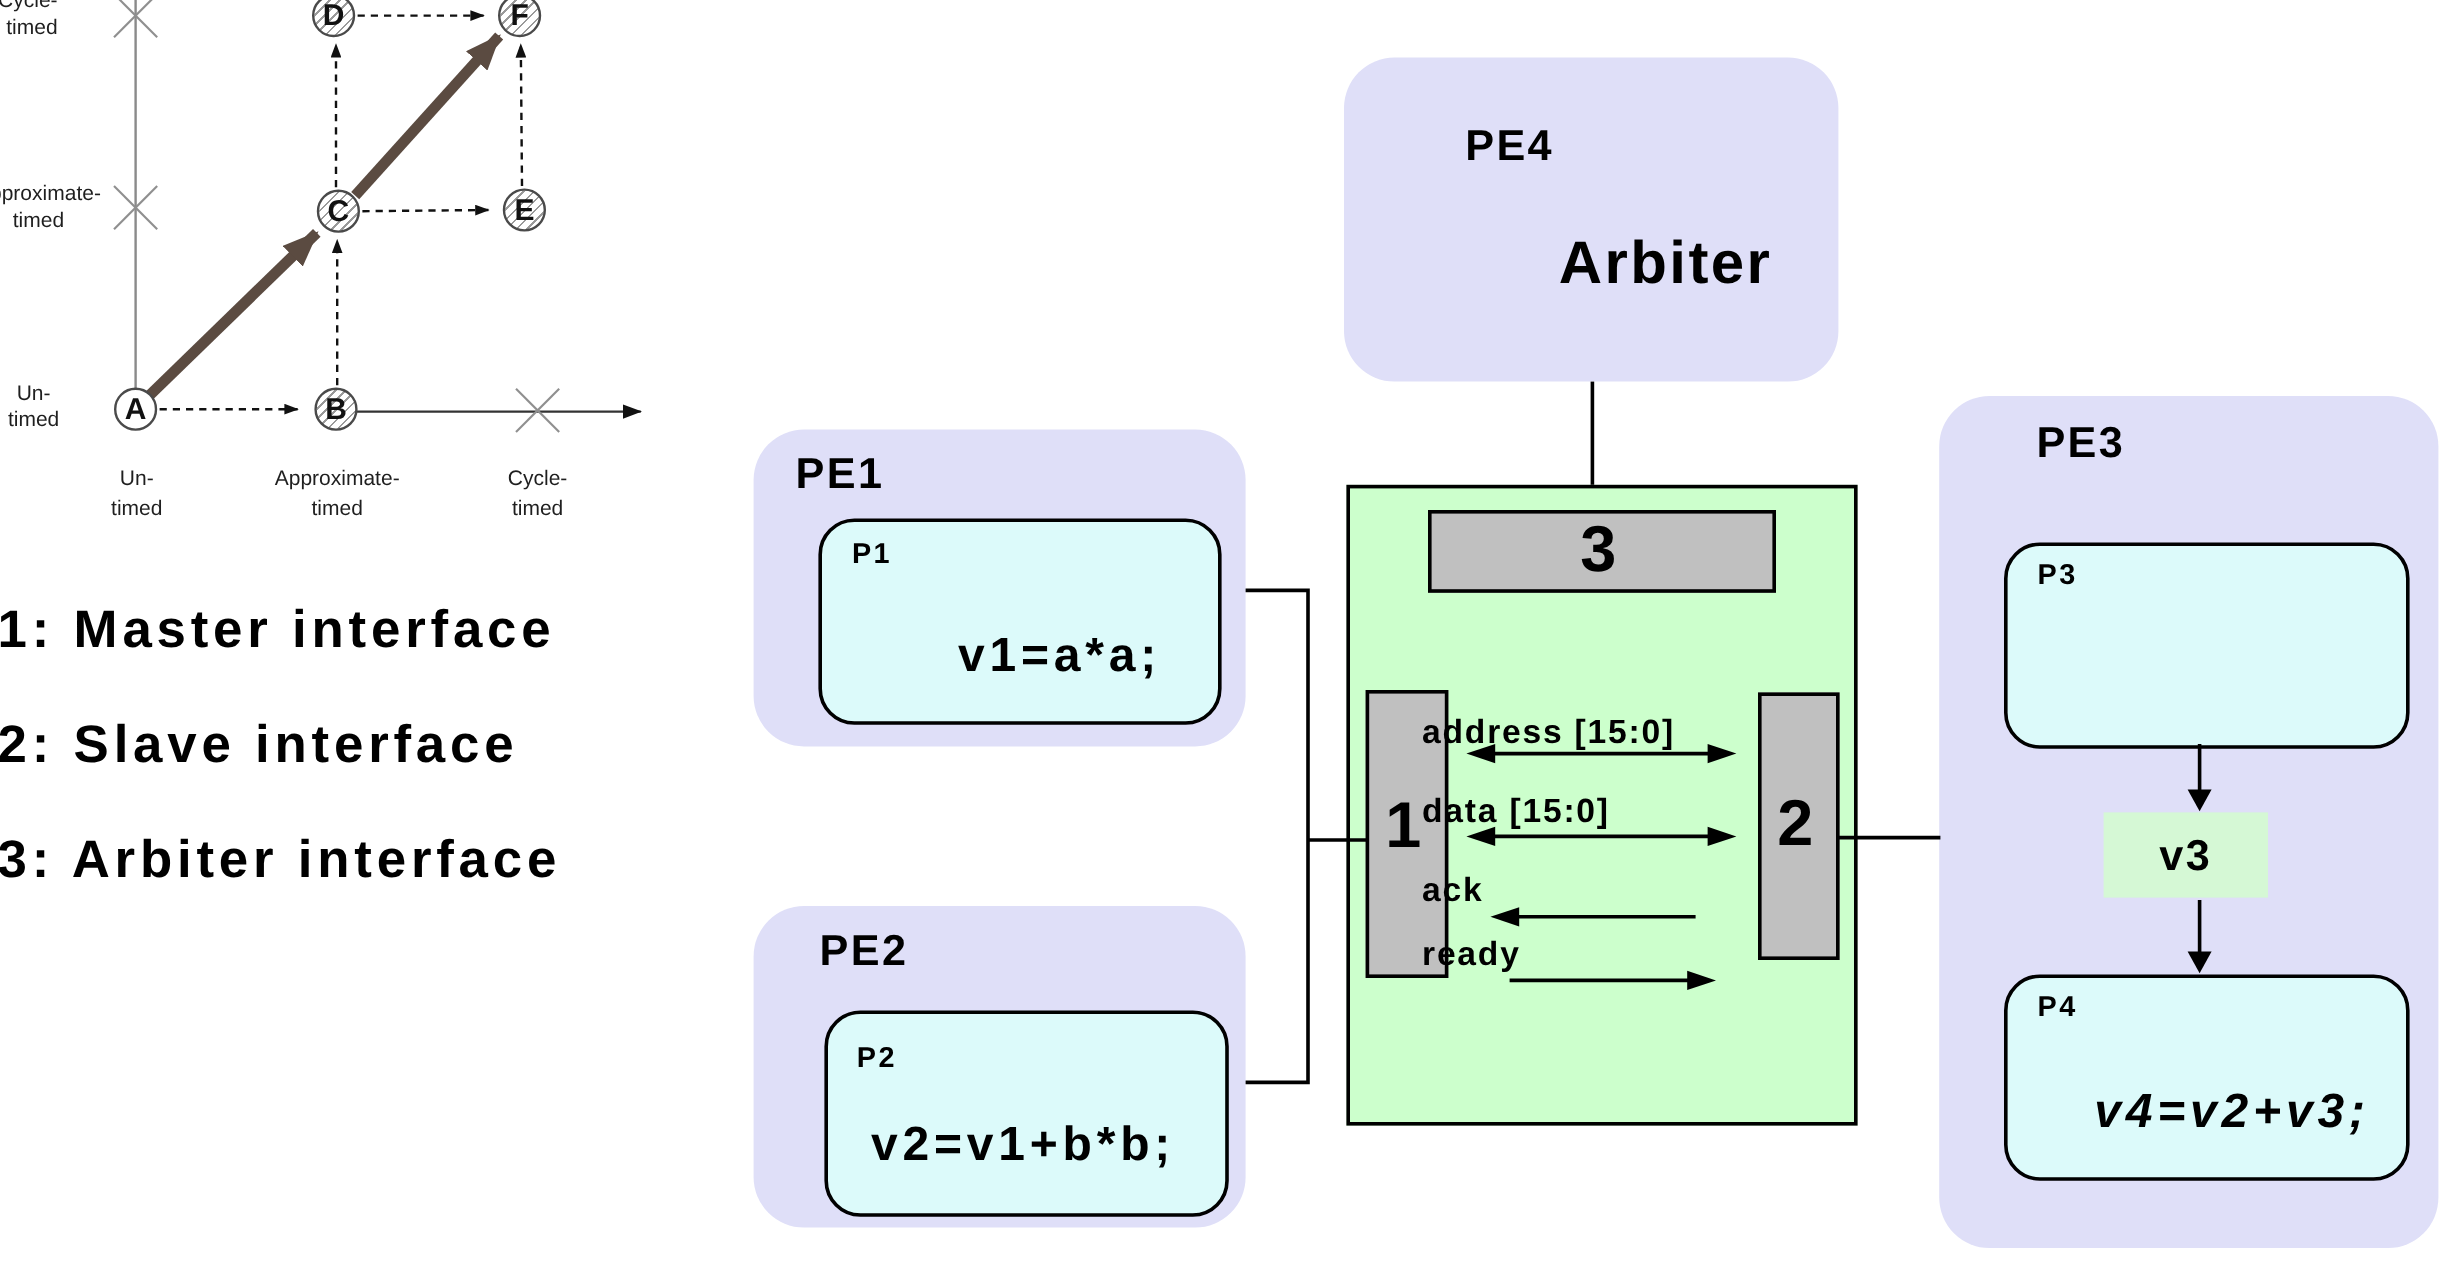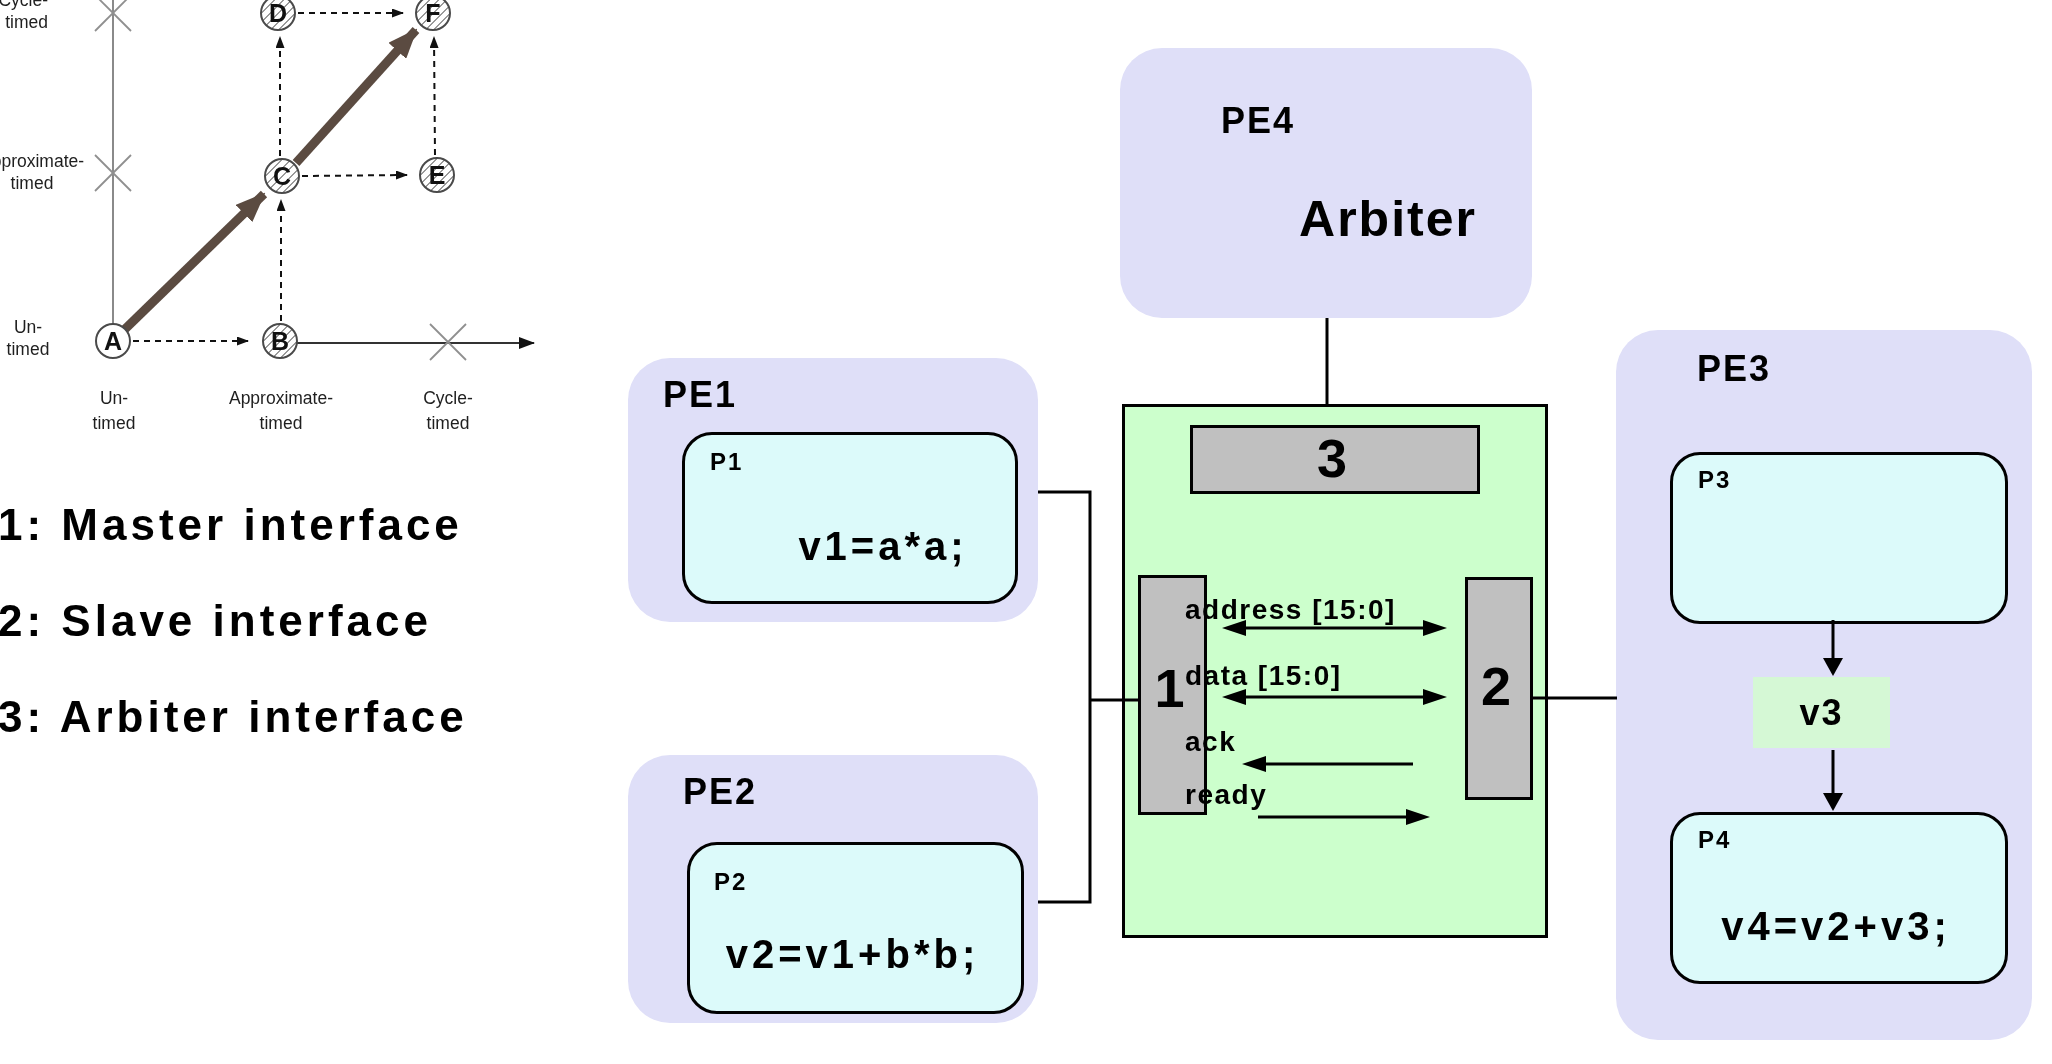--- a/index.html
+++ b/index.html
@@ -172,21 +172,21 @@
   <div class="t code" style="left:682px;top:524px;width:330px;padding-left:36px;">v1=a*a;</div>
 
   <div class="t pe-title" style="left:683px;top:771px;">PE2</div>
   <div class="t proc-title" style="left:714px;top:856px;margin-top:12px;">P2</div>
   <div class="t code" style="left:687px;top:932px;width:331px;">v2=v1+b*b;</div>
 
   <div class="t pe-title" style="left:1697px;top:348px;">PE3</div>
   <div class="t proc-title" style="left:1698px;top:466px;">P3</div>
   <div class="t center" style="left:1753px;top:692px;width:137px;font-size:36px;letter-spacing:2px;">v3</div>
   <div class="t proc-title" style="left:1698px;top:826px;">P4</div>
-  <div class="t code" style="left:1670px;top:904px;width:332px;">v4=v2+v3;</div>
+  <div class="t code" style="left:1670px;top:904px;width:332px;padding-left:24px;font-style:italic;">v4=v2+v3;</div>
 
   <div class="t big-num" style="left:1190px;top:428px;width:284px;">3</div>
   <div class="t big-num" style="left:1138px;top:658px;width:63px;">1</div>
   <div class="t big-num" style="left:1465px;top:656px;width:62px;">2</div>
 
   <div class="t sig" style="left:1185px;top:594px;width:300px;">address [15:0]</div>
   <div class="t sig" style="left:1185px;top:660px;width:300px;">data [15:0]</div>
   <div class="t sig" style="left:1185px;top:726px;width:300px;">ack</div>
   <div class="t sig" style="left:1185px;top:779px;width:300px;">ready</div>
 

